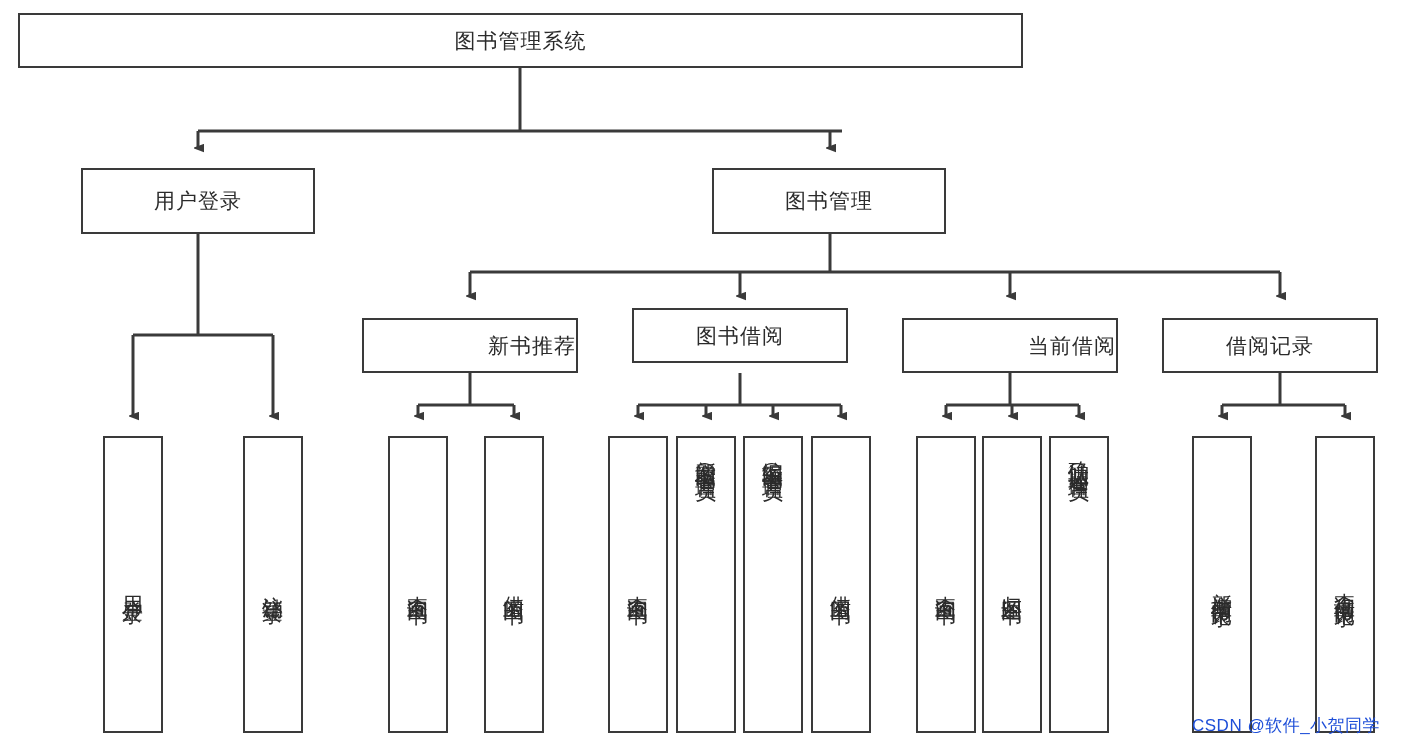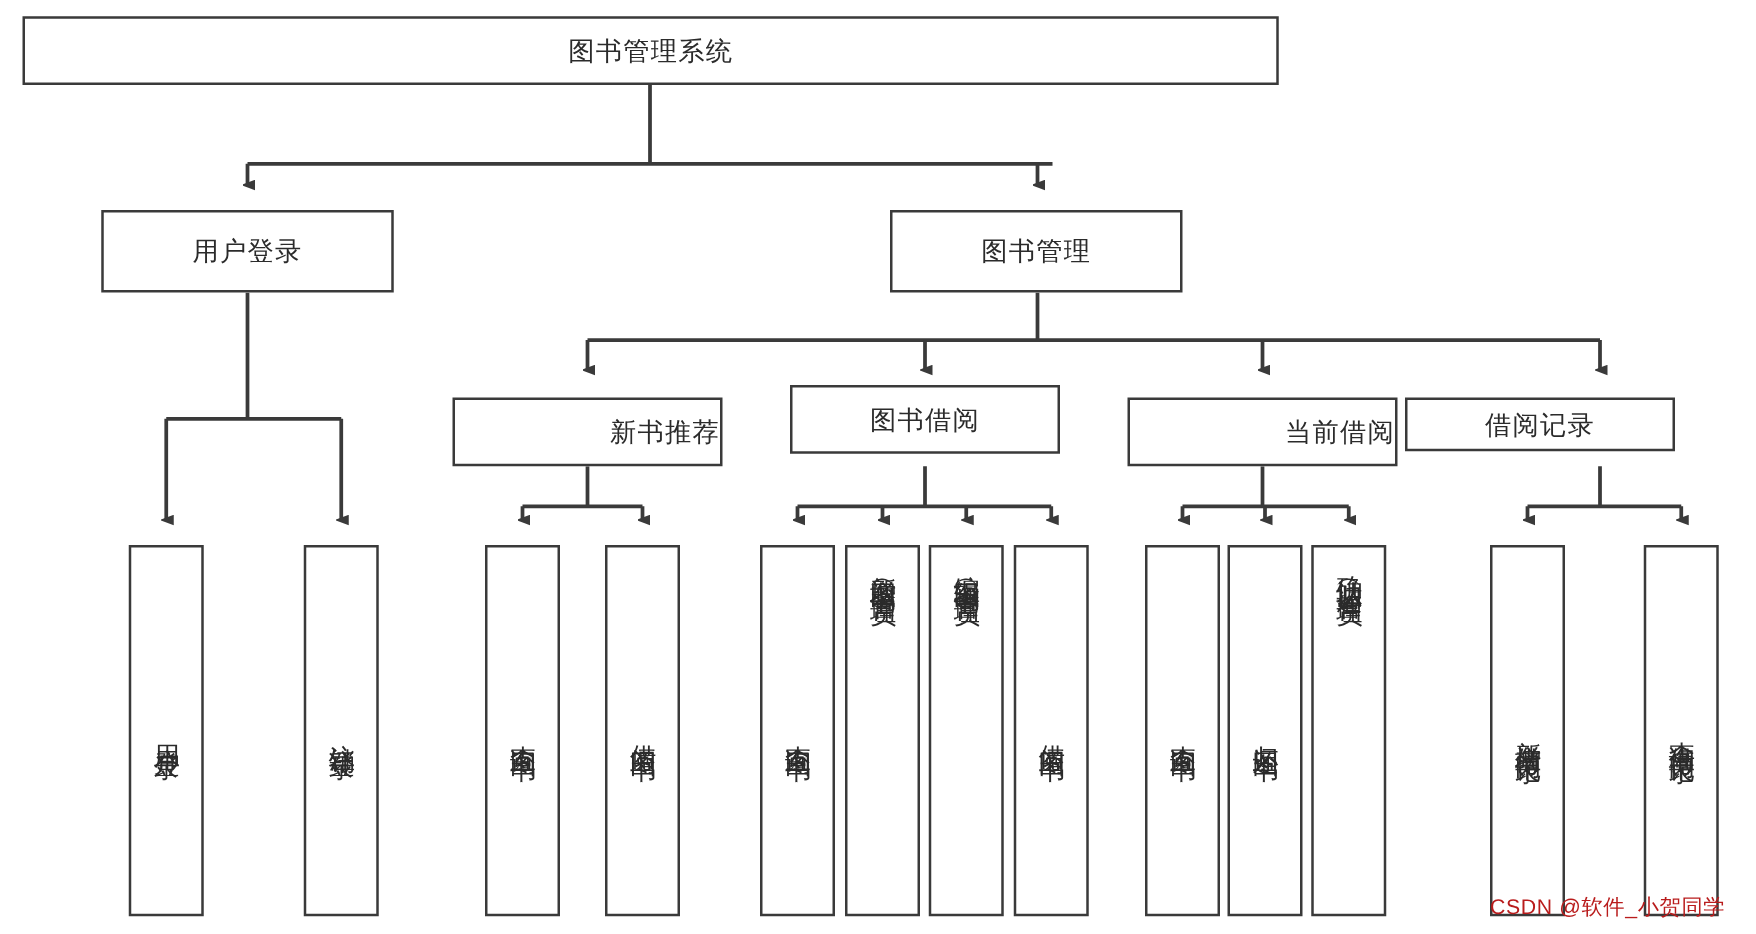--- a/index.html
+++ b/index.html
@@ -53,21 +53,21 @@
   }
   .node.v.mid .vtext {
     margin-top: auto;
     margin-bottom: auto;
   }
   .watermark {
     position: absolute;
     left: 1192px;
     top: 714px;
     font-size: 17px;
-    color: #b91c1c;
+    color: #1d4ed8;
     white-space: nowrap;
     letter-spacing: 0.5px;
   }
 </style>
 </head>
 <body>
 
 <div id="stage">
 
   <svg id="wires" viewBox="0 0 1405 747" xmlns="http://www.w3.org/2000/svg">
@@ -133,21 +133,21 @@
 
   <div class="node h" style="left: 362px; top: 318px; width: 216px; height: 55px; justify-content: flex-end;">
     <span>新书推荐</span>
   </div>
   <div class="node h" style="left: 632px; top: 308px; width: 216px; height: 55px;">
     <span>图书借阅</span>
   </div>
   <div class="node h" style="left: 902px; top: 318px; width: 216px; height: 55px; justify-content: flex-end;">
     <span>当前借阅</span>
   </div>
-  <div class="node h" style="left: 1124px; top: 318px; width: 216px; height: 43px;">
+  <div class="node h" style="left: 1162px; top: 318px; width: 216px; height: 55px;">
     <span>借阅记录</span>
   </div>
 
   <div class="node v mid" style="left: 103px; top: 436px; width: 60px; height: 297px;">
     <span class="vtext">用户登录</span>
   </div>
   <div class="node v mid" style="left: 243px; top: 436px; width: 60px; height: 297px;">
     <span class="vtext">注销登录</span>
   </div>
   <div class="node v mid" style="left: 388px; top: 436px; width: 60px; height: 297px;">

